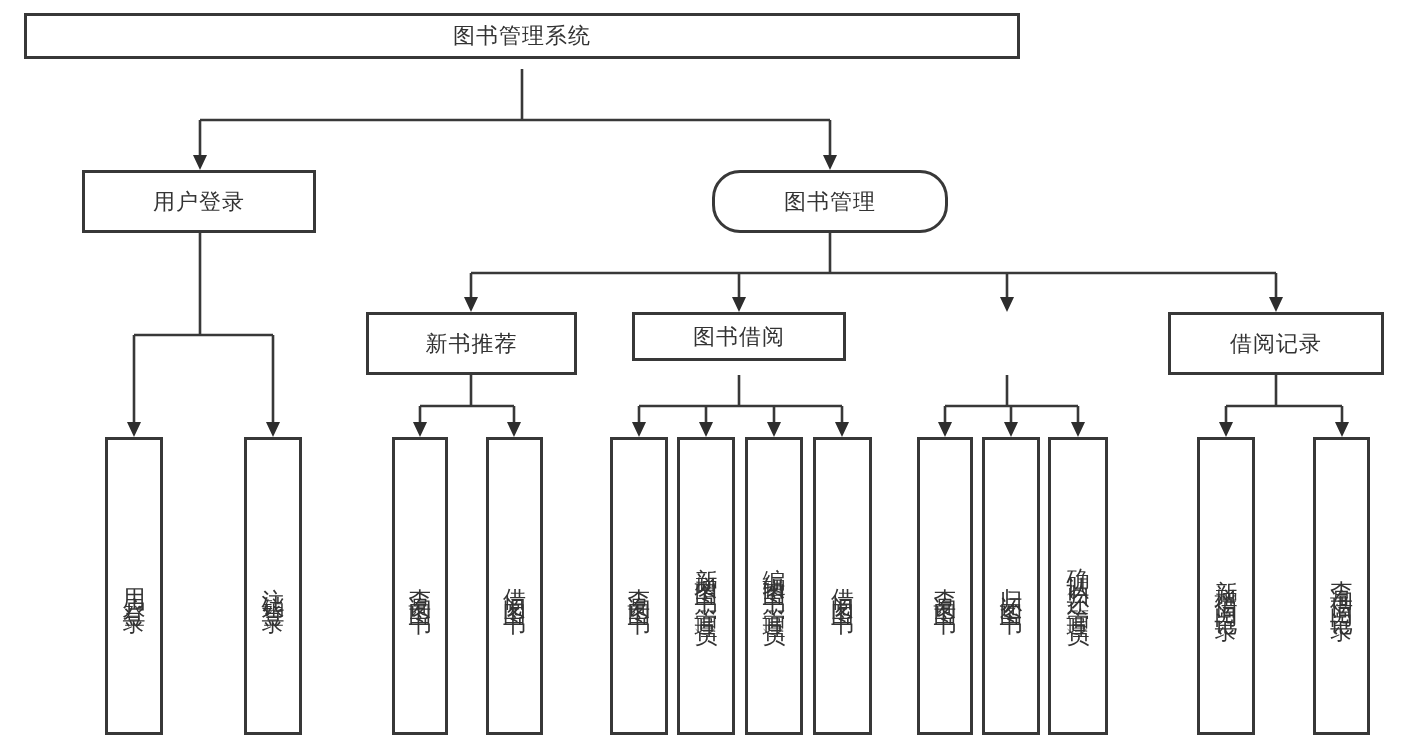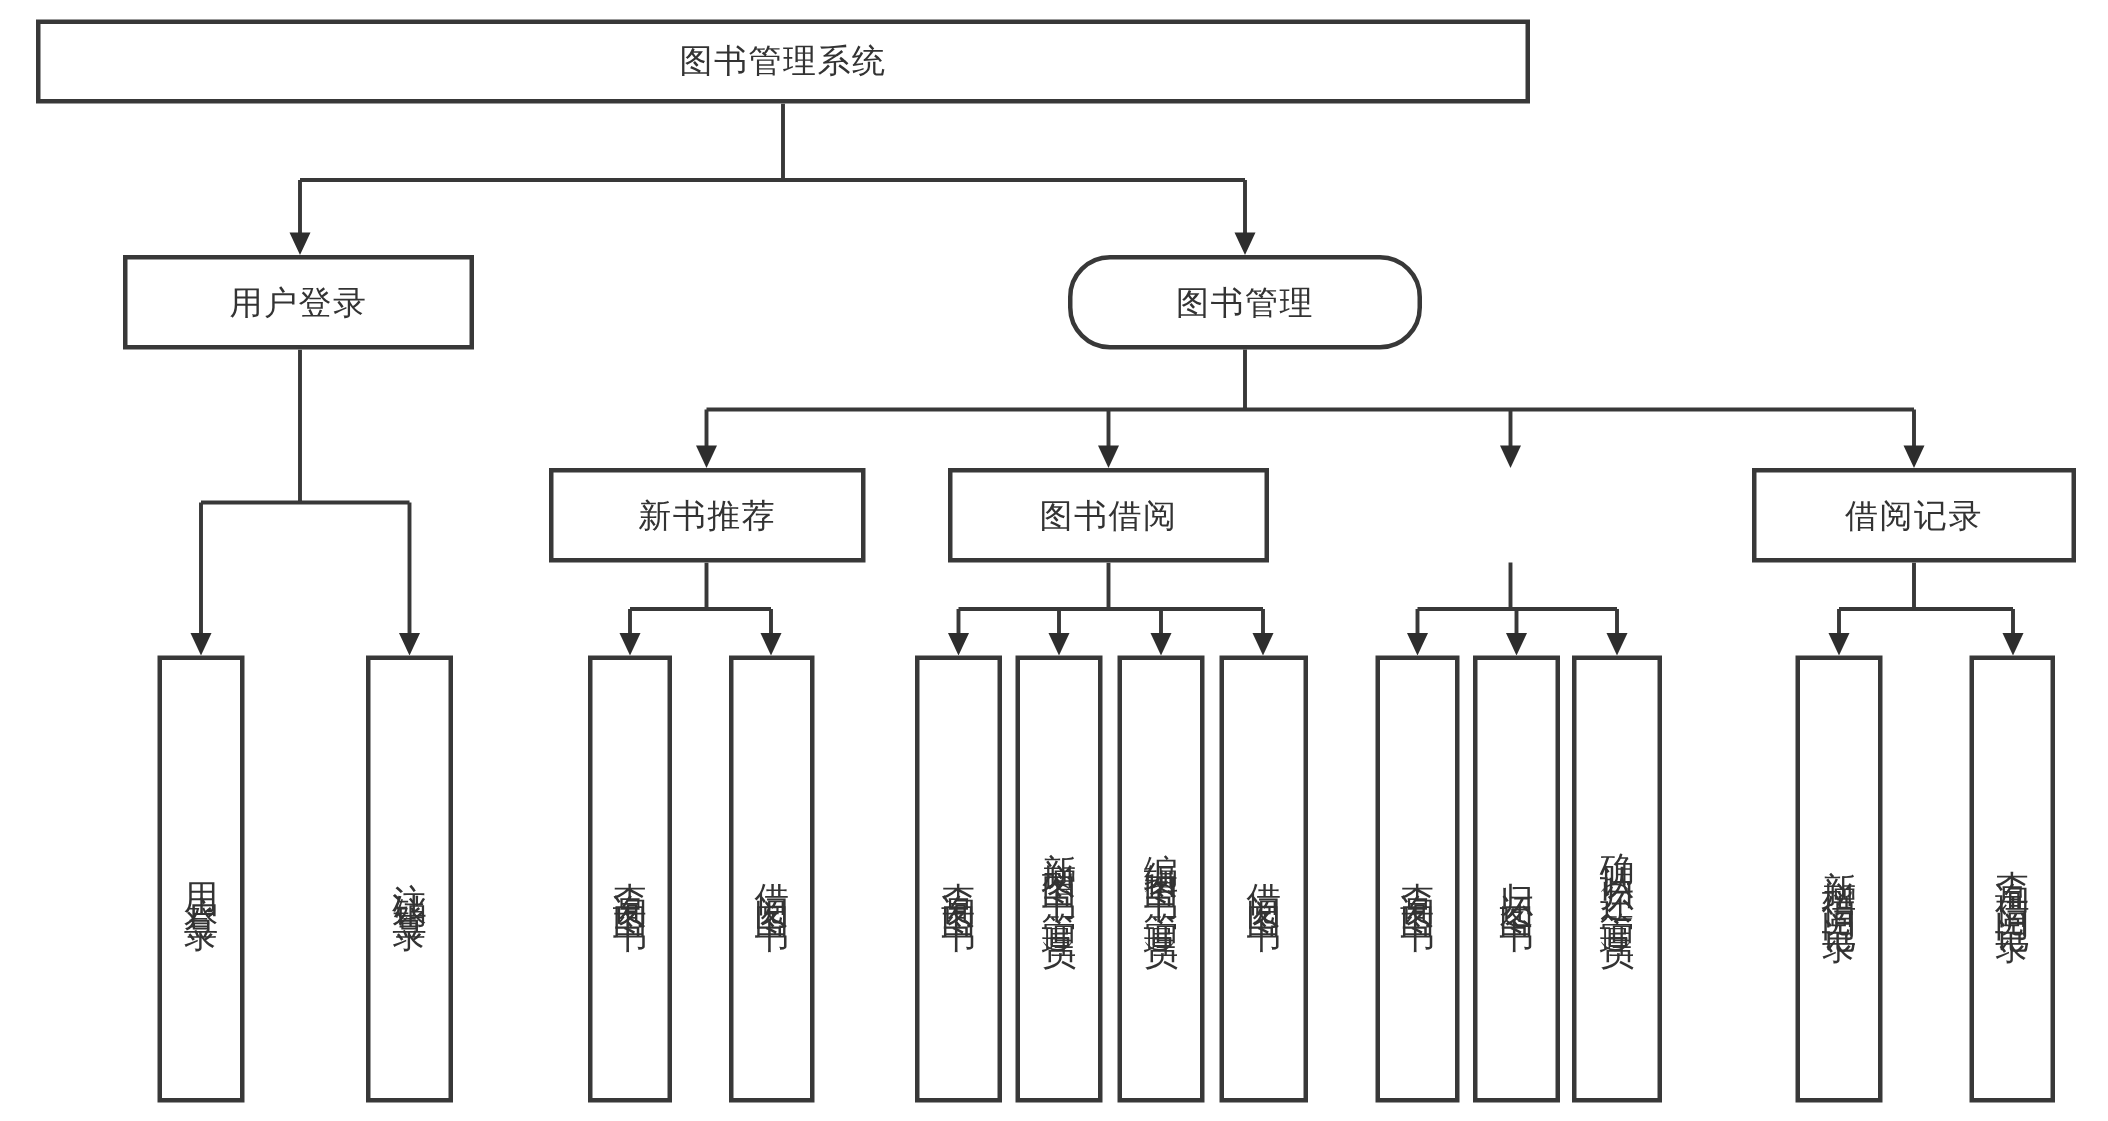--- a/index.html
+++ b/index.html
@@ -97,35 +97,35 @@
 
       <polygon points="938,422 952,422 945,437"></polygon>
       <polygon points="1004,422 1018,422 1011,437"></polygon>
       <polygon points="1071,422 1085,422 1078,437"></polygon>
 
       <polygon points="1219,422 1233,422 1226,437"></polygon>
       <polygon points="1335,422 1349,422 1342,437"></polygon>
     </g>
   </svg>
 
-  <div class="node" style="left:24px;top:13px;width:996px;height:56px;">
+  <div class="node" style="left:24px;top:13px;width:996px;height:46px;">
     <span>图书管理系统</span>
   </div>
 
   <div class="node" style="left:82px;top:170px;width:234px;height:63px;">
     <span>用户登录</span>
   </div>
   <div class="node" style="left:712px;top:170px;width:236px;height:63px;border-radius:28px;">
     <span>图书管理</span>
   </div>
 
   <div class="node" style="left:366px;top:312px;width:211px;height:63px;">
     <span>新书推荐</span>
   </div>
-  <div class="node" style="left:632px;top:312px;width:214px;height:63px;">
+  <div class="node" style="left:632px;top:312px;width:214px;height:49px;">
     <span>图书借阅</span>
   </div>
   <div class="node" style="left:1168px;top:312px;width:216px;height:63px;">
     <span>借阅记录</span>
   </div>
 
   <div class="vnode" style="left:105px;top:437px;width:58px;height:298px;">
     <span>用户登录</span>
   </div>
   <div class="vnode" style="left:244px;top:437px;width:58px;height:298px;">

